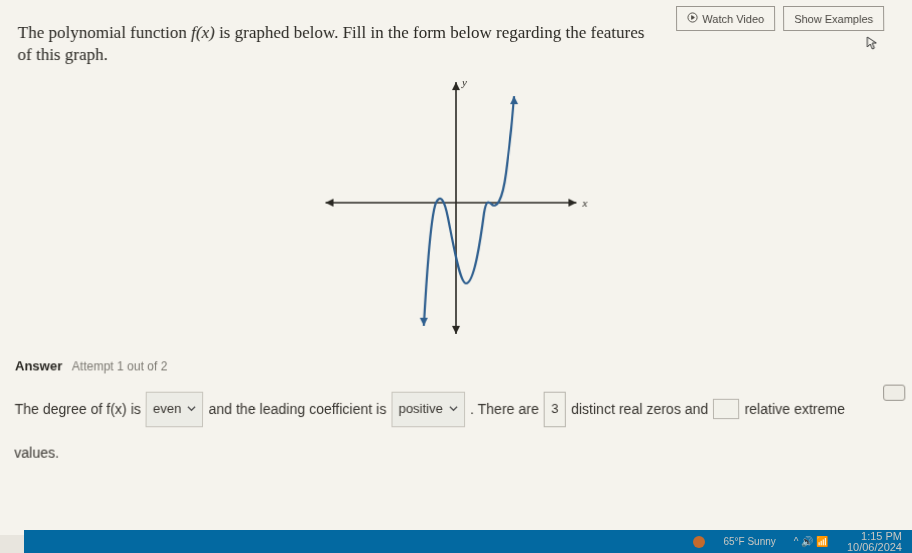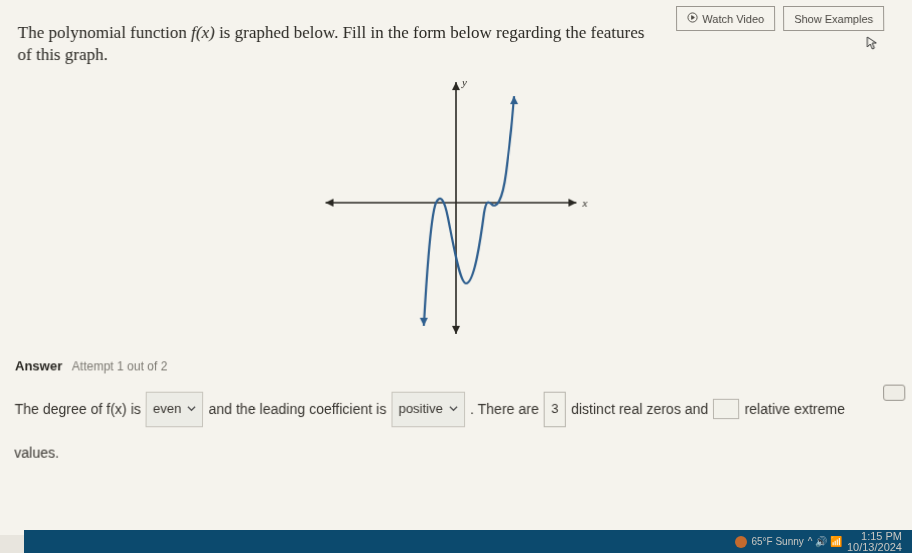--- a/index.html
+++ b/index.html
@@ -116,29 +116,29 @@
       top: 382px;
       width: 22px; height: 16px;
       border: 1px solid #9a968f;
       border-radius: 3px;
       background: #efede6;
     }
     .taskbar {
       position: absolute;
       bottom: 0; left: 0; right: 0;
       height: 23px;
-      background: #0c4a6e;
+      background: #0369a1;
       color: #c9c7c2;
       font-family: Arial, sans-serif;
       font-size: 10px;
       display: flex;
       justify-content: flex-end;
       align-items: center;
       padding: 0 10px;
-      gap: 4px;
+      gap: 18px;
       margin-left: 24px;
     }
     .taskbar .w-ico { width:12px; height:12px; background:#c46a2e; border-radius:50%; }
     .taskbar .time { text-align:right; line-height:1; font-size:11px; }
   </style>
 </head>
 <body>
 
 <div class="page">
 
@@ -236,15 +236,15 @@
     </div>
   </div>
 </div>
 
 <div class="taskbar">
   <span class="w-ico"></span>
   <span>65°F Sunny</span>
   <span>^ 🔊 📶</span>
   <span class="time">
     <div>1:15 PM</div>
-    <div>10/13/2024</div>
+    <div>10/06/2024</div>
   </span>
 </div>
 
 </body></html>

